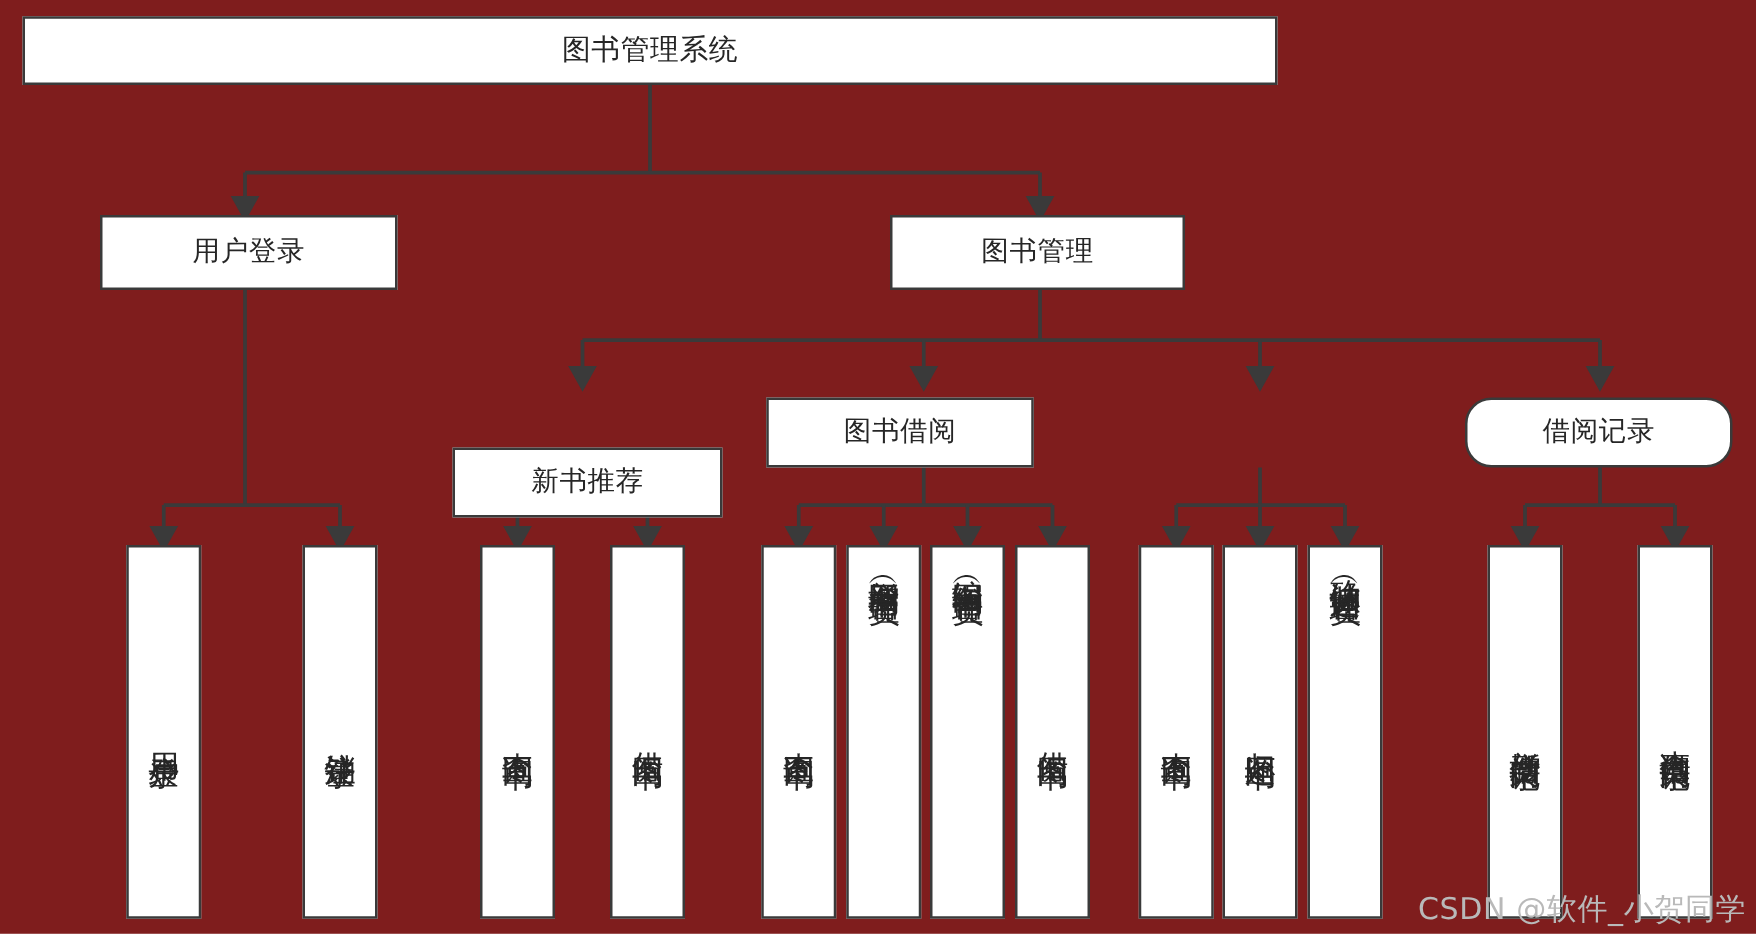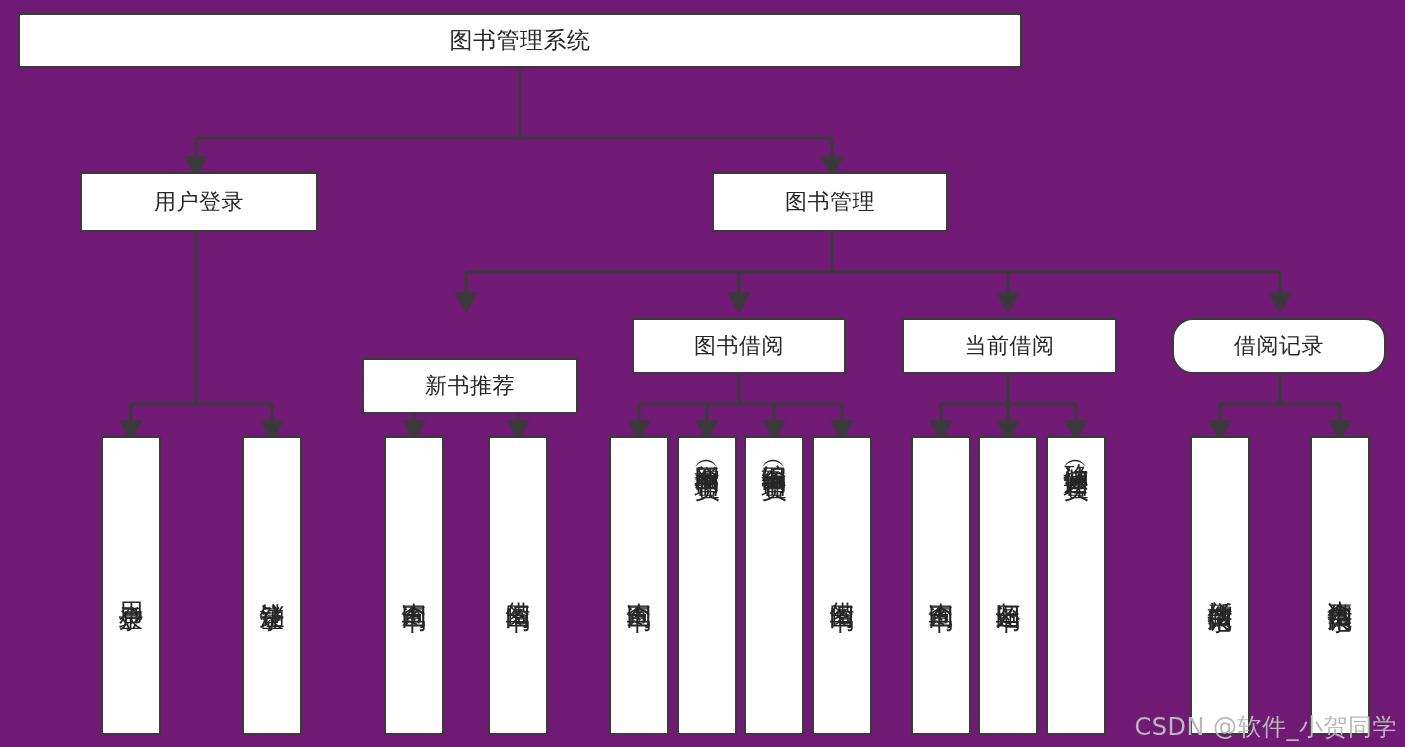--- a/index.html
+++ b/index.html
@@ -10,21 +10,21 @@
   body {
     width: 1405px;
     height: 747px;
     font-family: "DejaVu Sans", "Liberation Sans", sans-serif;
     overflow: hidden;
   }
   #diagram-root {
     position: relative;
     width: 1405px;
     height: 747px;
-    background: #701a75;
+    background: #7f1d1d;
   }
   svg.diagram-canvas {
     position: absolute;
     left: 0;
     top: 0;
     width: 1405px;
     height: 747px;
   }
   .node-box {
     position: absolute;
@@ -140,25 +140,22 @@
   <div class="node-box horiz" style="left:80px; top:172px; width:238px; height:60px;">
     <span class="node-label">用户登录</span>
   </div>
   <div class="node-box horiz" style="left:712px; top:172px; width:236px; height:60px;">
     <span class="node-label">图书管理</span>
   </div>
 
   <div class="node-box horiz" style="left:362px; top:318px; width:216px; height:56px;margin-top:40px;">
     <span class="node-label">新书推荐</span>
   </div>
-  <div class="node-box horiz" style="left:632px; top:318px; width:214px; height:56px;">
+  <div class="node-box horiz" style="left:613px; top:318px; width:214px; height:56px;">
     <span class="node-label">图书借阅</span>
-  </div>
-  <div class="node-box horiz" style="left:902px; top:318px; width:215px; height:56px;">
-    <span class="node-label">当前借阅</span>
   </div>
   <div class="node-box horiz" style="left:1172px; top:318px; width:214px; height:56px;border-radius:21px;">
     <span class="node-label">借阅记录</span>
   </div>
 
   <div class="node-box leaf centered" style="left:101px; top:436px; width:60px; height:299px;">
     <span class="node-label">用户登录</span>
   </div>
   <div class="node-box leaf centered" style="left:242px; top:436px; width:60px; height:299px;">
     <span class="node-label">注销登录</span>

